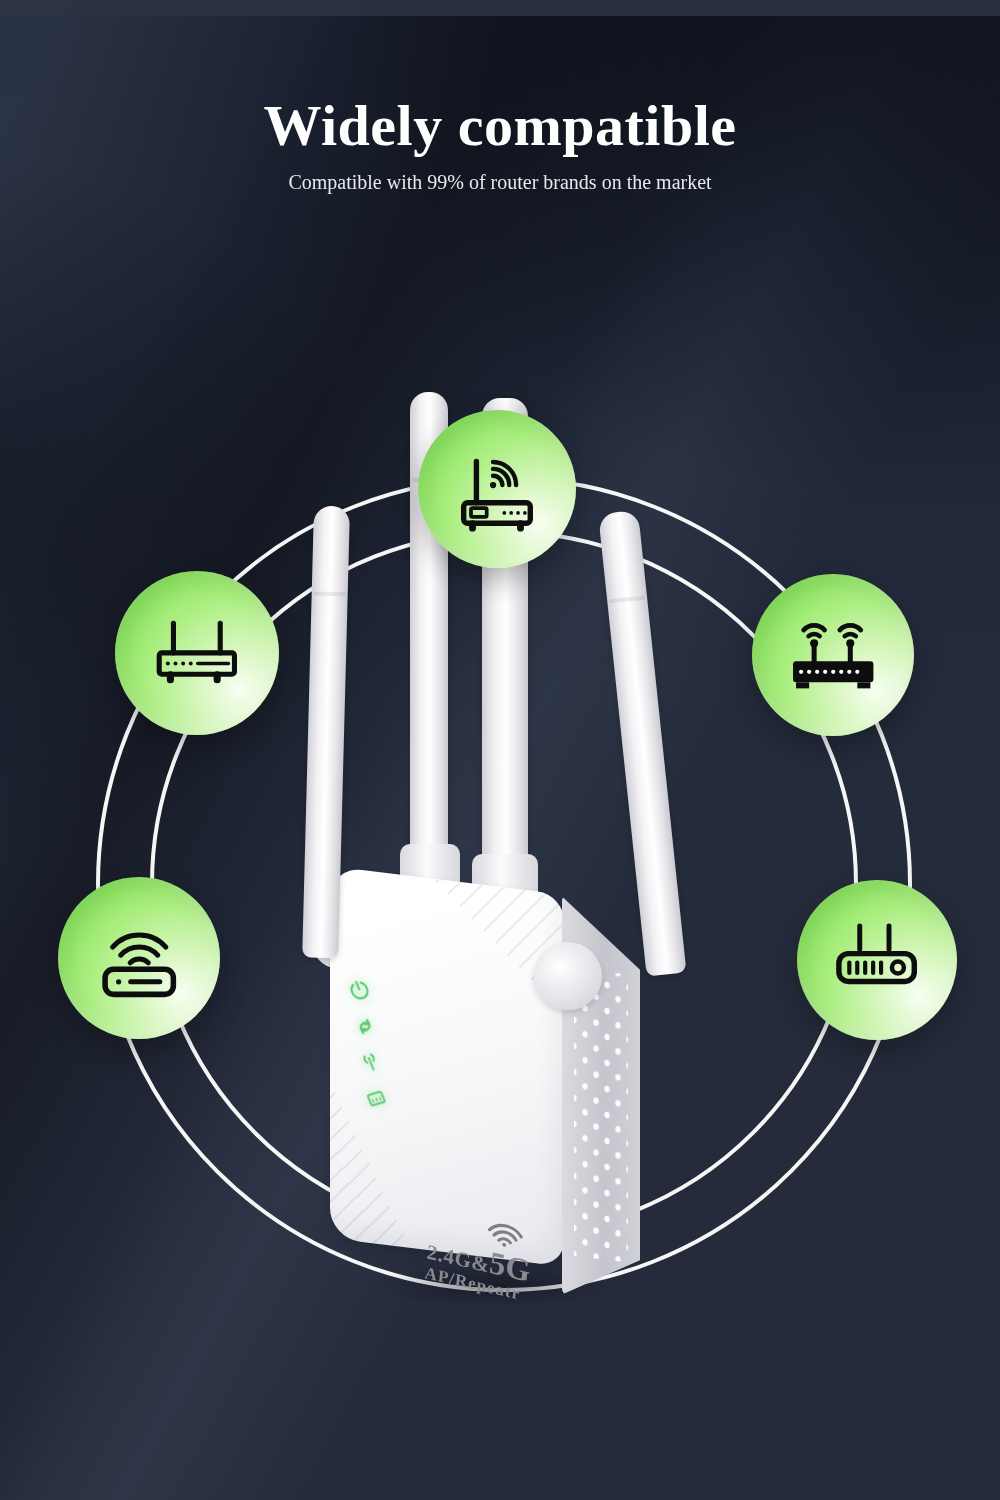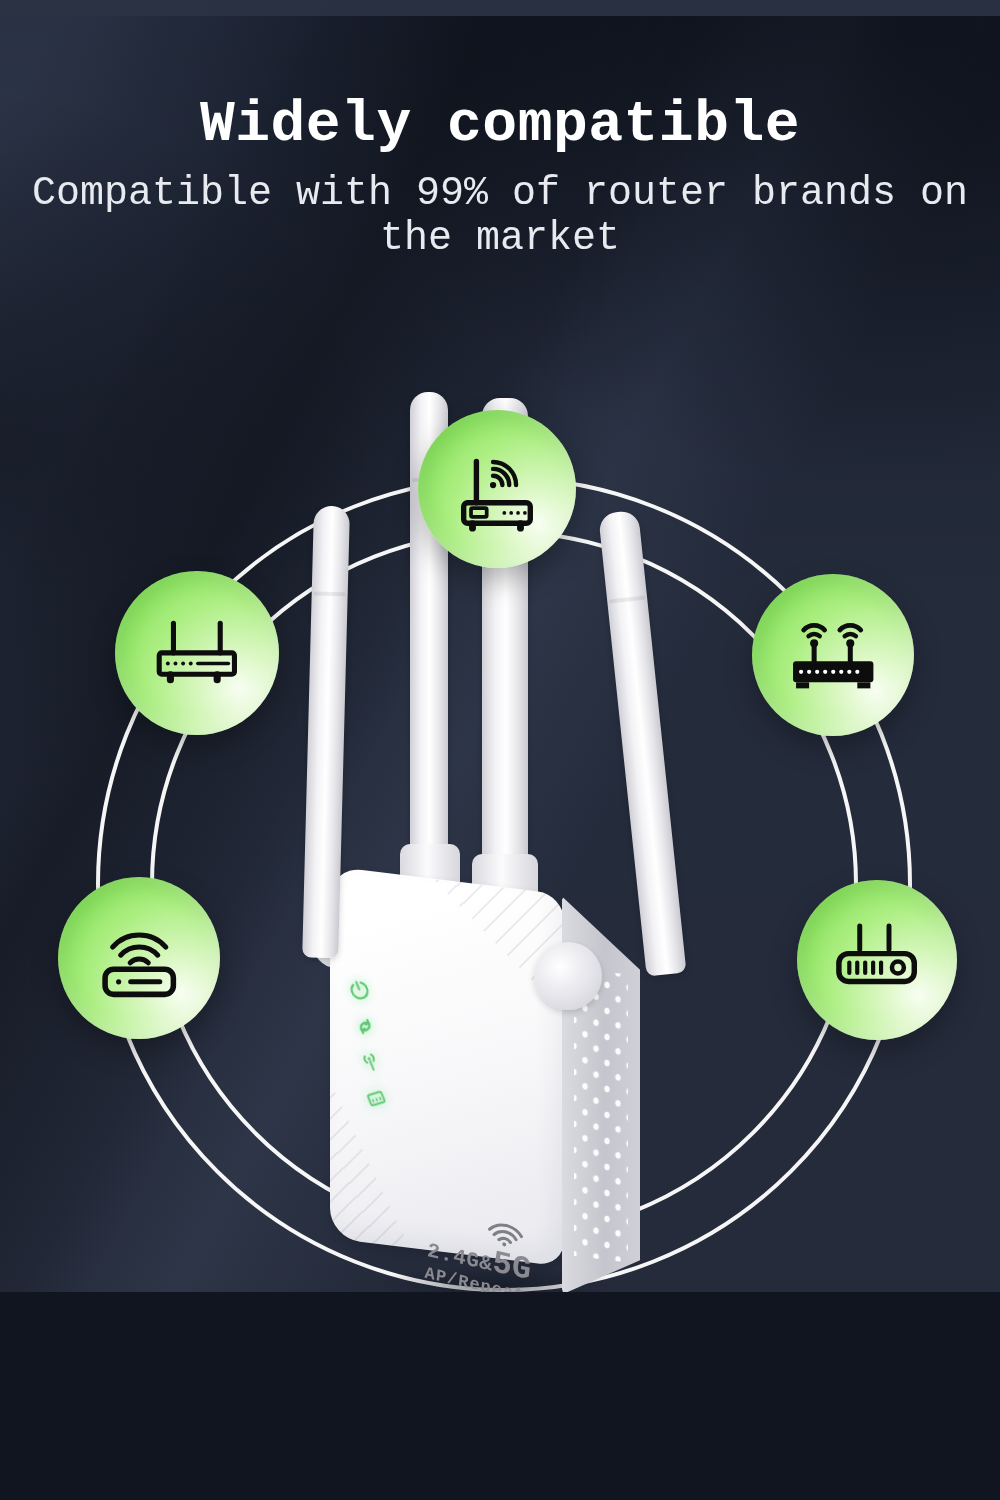--- a/index.html
+++ b/index.html
@@ -1,33 +1,33 @@
 <!DOCTYPE html>
 <html><head>
 <meta charset="utf-8">
 <style>
   html,body{margin:0;padding:0;}
   body{width:1000px;height:1500px;overflow:hidden;background:#10151f;}
-  .stage{position:relative;width:1000px;height:1292px;overflow:hidden;
-    background:#242b3b;font-family:Liberation Mono, monospace;}
+  .stage{position:relative;width:1000px;height:1500px;overflow:hidden;
+    background:#242b3b;font-family:Liberation Serif, serif;}
   
   .bg-folds{position:absolute;inset:0;z-index:0;background:
     radial-gradient(900px 760px at 90% 2%, rgba(5,8,14,0.62), rgba(5,8,14,0) 62%),
     radial-gradient(760px 640px at -4% 34%, rgba(8,11,18,0.5), rgba(8,11,18,0) 55%),
     linear-gradient(118deg, rgba(72,84,110,0.35) 4%, rgba(72,84,110,0) 20%),
     linear-gradient(118deg, rgba(7,10,16,0) 18%, rgba(7,10,16,0.45) 30%, rgba(7,10,16,0) 46%),
     linear-gradient(118deg, rgba(76,89,116,0) 42%, rgba(76,89,116,0.22) 51%, rgba(76,89,116,0) 62%),
     linear-gradient(180deg, rgba(23,29,43,0.85) 0%, rgba(23,29,43,0) 46%, rgba(37,43,59,0.9) 72%);}
   .top-strip{position:absolute;top:0;left:0;width:100%;height:16px;
     background:#2b3345;opacity:.9;z-index:1;}
   
   .title{position:absolute;top:92px;left:0;width:100%;text-align:center;z-index:8;
     font-size:58px;font-weight:bold;color:#ffffff;letter-spacing:0.5px;}
   .subtitle{position:absolute;top:171px;left:0;width:100%;text-align:center;z-index:8;
-    font-size:40px;font-weight:400;color:#e7eaef;}
+    font-size:20px;font-weight:400;color:#e7eaef;}
   
   .ring{position:absolute;border:4px solid rgba(255,255,255,0.96);border-radius:50%;z-index:1;}
   .ring-outer{left:96px;top:476px;width:808px;height:808px;}
   .ring-inner{left:150px;top:530px;width:700px;height:700px;}
   
   .antenna{position:absolute;border-radius:18px 18px 9px 9px;
     background:linear-gradient(90deg,#cfcfd6 0%,#f2f2f5 28%,#ffffff 52%,#e8e8ec 76%,#c9c9d0 100%);
     box-shadow:0 2px 6px rgba(0,0,0,0.18);}
   .antenna::before{content:"";position:absolute;top:86px;left:2px;right:2px;height:4px;
     background:rgba(70,70,85,0.10);border-radius:2px;}

